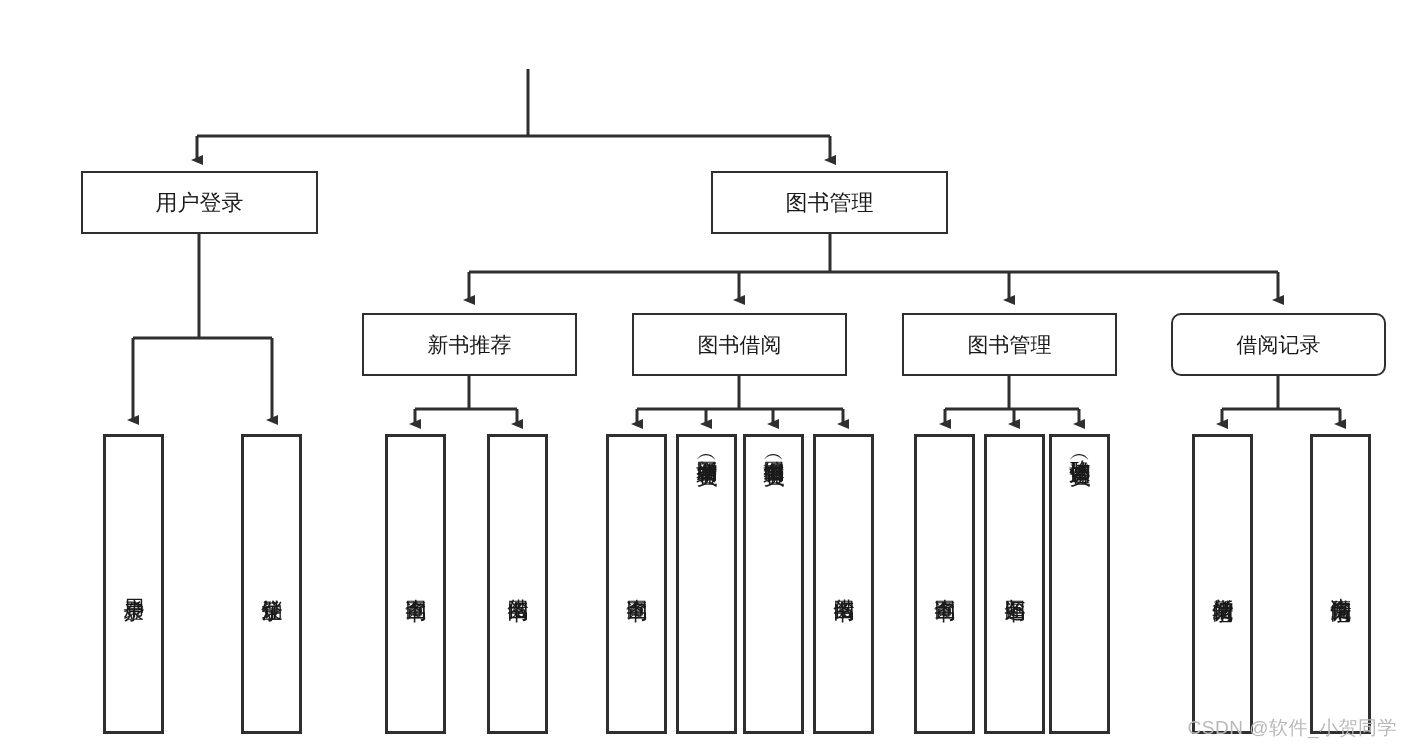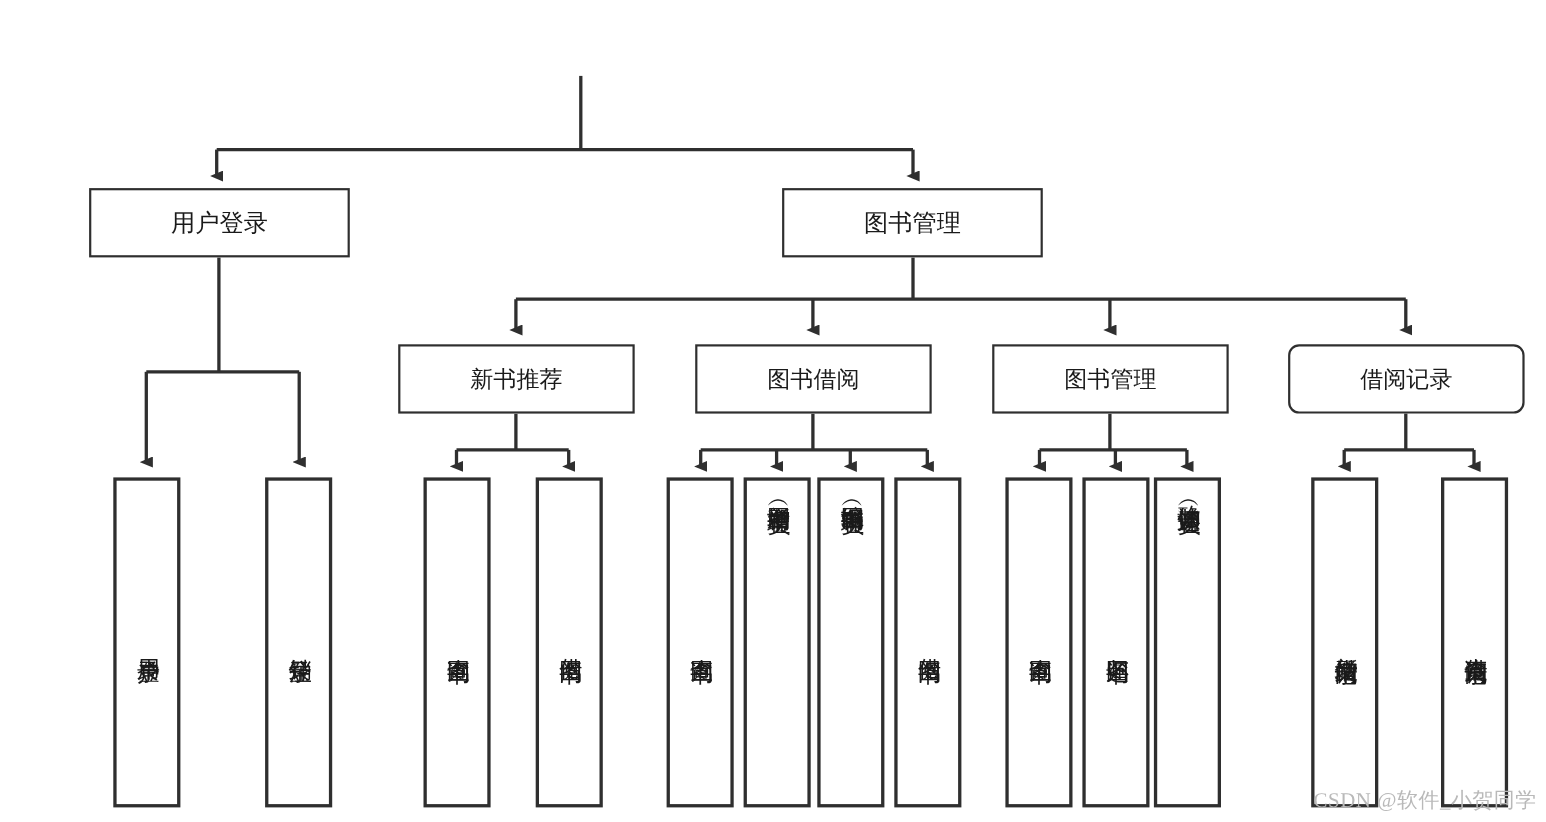--- a/index.html
+++ b/index.html
@@ -72,21 +72,20 @@
     box-sizing: border-box;
   }
   .watermark {
     position: absolute;
     right: 8px;
     bottom: 6px;
     font-size: 19px;
     color: #b9b9b9;
     letter-spacing: 0.5px;
     white-space: nowrap;
-    font-family: Liberation Serif, serif;
   }
 </style>
 </head>
 <body>
 
 <div id="canvas">
 
   <svg id="connectors" viewBox="0 0 1405 747">
     <defs>
       <marker id="arrow" markerWidth="12" markerHeight="12" refX="5" refY="6" orient="auto" markerUnits="userSpaceOnUse">

